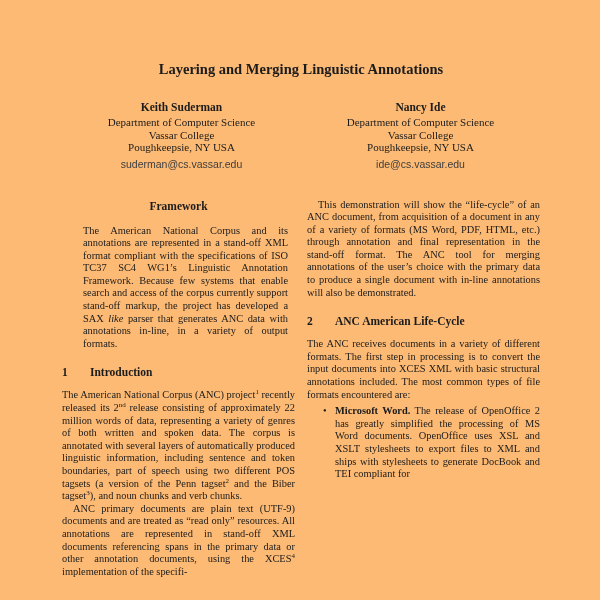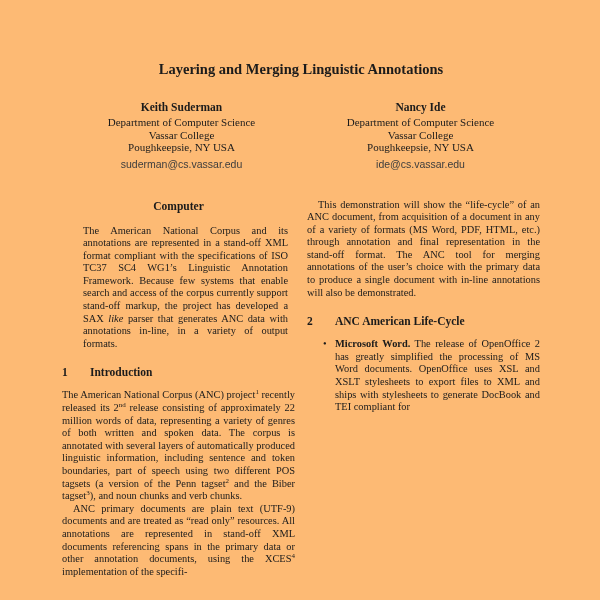--- a/index.html
+++ b/index.html
@@ -73,39 +73,40 @@
       <div class="affil">Department of Computer Science</div>
       <div class="affil">Vassar College</div>
       <div class="affil">Poughkeepsie, NY USA</div>
       <div class="email">ide@cs.vassar.edu</div>
     </div>
   </div>
 
   <div class="columns">
 
     <div class="col">
-      <div class="abstract-heading">Computer</div>
+      <div class="abstract-heading">Framework</div>
       <p class="abstract-body"><span>The American National Corpus and its annotations are represented in a stand-off XML format compliant with the specifications of ISO TC37 SC4 WG1’s Linguistic Annotation Framework. Because few systems that enable search and access of the corpus currently support stand-off markup, the project has developed a SAX </span><span style="font-style: italic;">like</span><span> parser that generates ANC data with annotations in-line, in a variety of output formats.</span></p>
 
       <div class="sec">
         <span class="num">1</span>
         <span>Introduction</span>
       </div>
       <p><span>The American National Corpus (ANC) project</span><sup>1</sup><span> recently released its 2</span><sup>nd</sup><span> release consisting of approximately 22 million words of data, representing a variety of genres of both written and spoken data. The corpus is annotated with several layers of automatically produced linguistic information, including sentence and token boundaries, part of speech using two different POS tagsets (a version of the Penn tagset</span><sup>2</sup><span> and the Biber tagset</span><sup>3</sup><span>), and noun chunks and verb chunks.</span></p>
       <p class="indent"><span>ANC primary documents are plain text (UTF-9) documents and are treated as “read only” resources. All annotations are represented in stand-off XML documents referencing spans in the primary data or other annotation documents, using the XCES</span><sup>4</sup><span> implementation of the specifi-</span></p>
     </div>
 
     <div class="col">
       <p class="indent"><span>This demonstration will show the “life-cycle” of an ANC document, from acquisition of a document in any of a variety of formats (MS Word, PDF, HTML, etc.) through annotation and final representation in the stand-off format. The ANC tool for merging annotations of the user’s choice with the primary data to produce a single document with in-line annotations will also be demonstrated.</span></p>
 
       <div class="sec">
         <span class="num">2</span>
         <span>ANC American Life-Cycle</span>
       </div>
 
+      <p><span>The ANC receives documents in a variety of different formats. The first step in processing is to convert the input documents into XCES XML with basic structural annotations included. The most common types of file formats encountered are:</span></p>
 
       <ul class="bullets">
         <li>
           <span class="bullet-marker">•</span>
           <span><span style="font-weight: bold;">Microsoft Word.</span><span> The release of OpenOffice 2 has greatly simplified the processing of MS Word documents. OpenOffice uses XSL and XSLT stylesheets to export files to XML and ships with stylesheets to generate DocBook and TEI compliant for</span></span>
         </li>
       </ul>
     </div>
 
   </div>

